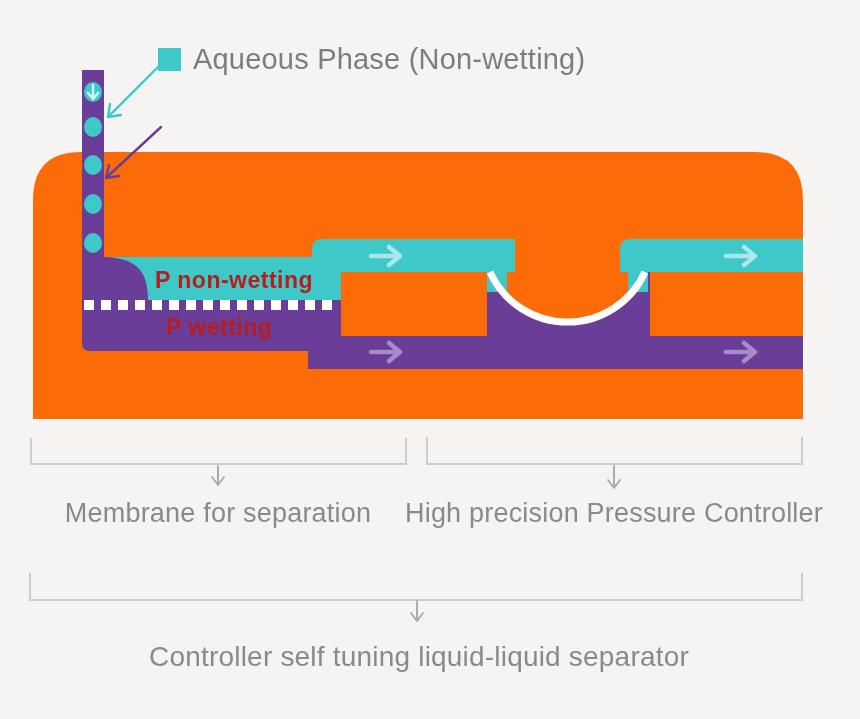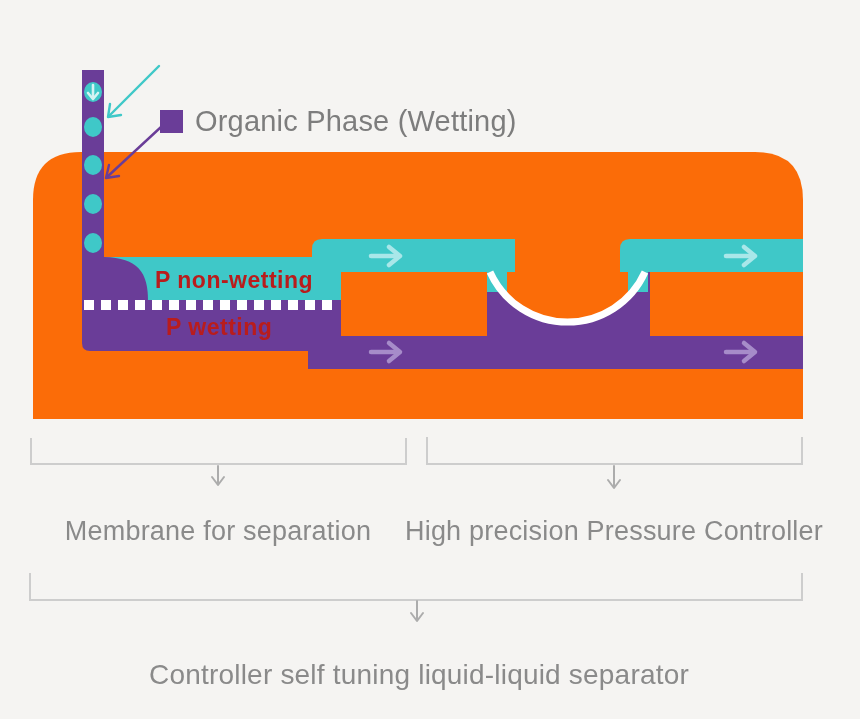--- a/index.html
+++ b/index.html
@@ -38,21 +38,21 @@
   }
   .chan-label{
     position:absolute;
     color:#b91c1c;font-weight:bold;font-size:23px;
     letter-spacing:0.5px;white-space:nowrap;
   }
   .caption{
     position:absolute;
     transform:translateX(-50%);
     color:var(--caption-gray);
-    font-size:27px;white-space:nowrap;letter-spacing:0.2px;margin-top:18px;
+    font-size:27px;white-space:nowrap;letter-spacing:0.2px;
   }
   .caption-lg{font-size:28px;}
 </style>
 </head>
 <body>
 
 <div class="stage">
 
   <svg width="860" height="719" viewBox="0 0 860 719">
 
@@ -140,23 +140,23 @@
         <path d="M614,466 L614,486"></path>
           <path d="M608,480 L614,488 L620,480"></path>
       </g>
       <g>
         <path d="M417,601 L417,619"></path>
           <path d="M411,613 L417,621 L423,613"></path>
       </g>
     </g>
   </svg>
 
-  <div class="legend-item" style="left:160px;top:105px">
-    <span class="swatch purple"></span>
-    <span class="legend-label">Organic Phase (Wetting)</span>
+  <div class="legend-item" style="left:158px;top:43px">
+    <span class="swatch teal"></span>
+    <span class="legend-label">Aqueous Phase (Non-wetting)</span>
   </div>
 
   <div class="chan-label" style="left:155px;top:267px">P non-wetting</div>
   <div class="chan-label" style="left:166px;top:314px">P wetting</div>
 
   <div class="caption" style="left:218px;top:498px">Membrane for separation</div>
   <div class="caption" style="left:614px;top:498px">High precision Pressure Controller</div>
   <div class="caption caption-lg" style="left:419px;top:641px">Controller self tuning liquid-liquid separator</div>
 
 </div>

